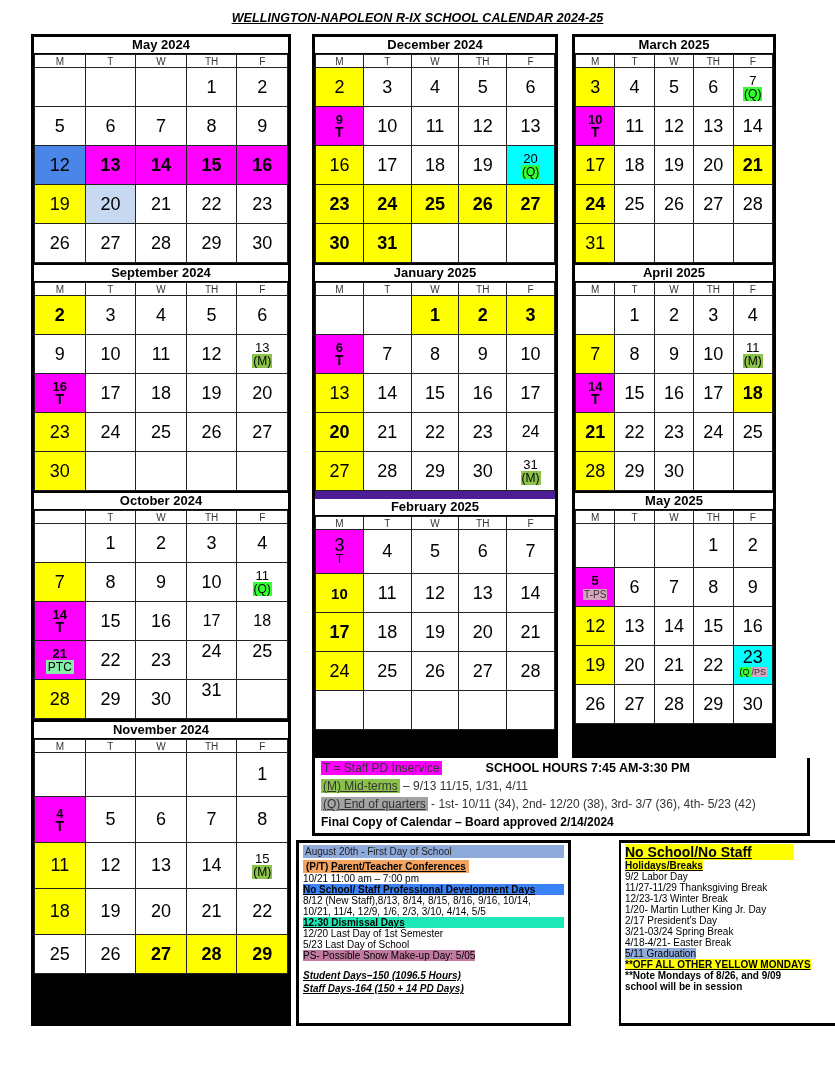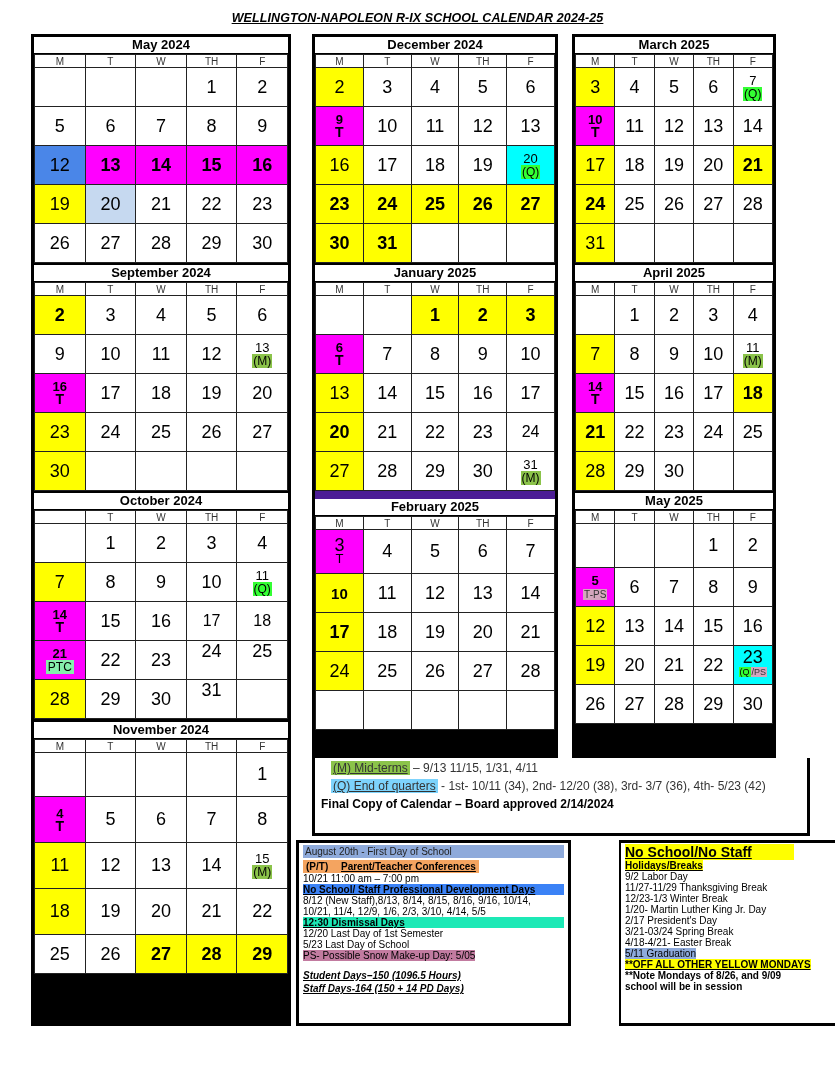--- a/index.html
+++ b/index.html
@@ -24,22 +24,22 @@
   .two { font-size:13px !important; line-height:13px; }
   .two .s { display:block; }
   .tag-m { background:#8bc34a; font-size:12px; padding:0 1px; }
   .tag-q { background:#33ff33; font-size:12px; padding:0 1px; }
   .tag-ptc { background:#86efac; font-size:12px; font-weight:normal; padding:0 2px; }
   .tag-ps { background:#d5a6bd; font-size:10px; color:#333; padding:0 1px; }
   .legend1 { position:absolute; left:312px; top:758px; width:498px; height:78px; border:3px solid #000; border-top:none; box-sizing:border-box; background:#fff; font-size:12px; padding:1px 6px; }
   .legend1 div { height:18px; line-height:18px; }
   .lg-t { background:#ff00ff; color:#333; padding:0 2px; }
   .lg-m { background:#8bc34a; padding:0 2px; }
-  .lg-q { background:#7dd3fc; padding:0 2px; }
-  .u { text-decoration:underline;margin-left:10px; }
+  .lg-q { background:#a3a3a3; padding:0 2px; }
+  .u { text-decoration:underline; }
   .hours { font-weight:bold; margin-left:44px; font-size:12.5px; }
   .box2 { position:absolute; left:296px; top:840px; width:275px; height:186px; border:3px solid #000; box-sizing:border-box; background:#fff; font-size:10px; padding:2px 4px; }
   .box2 div { line-height:11px; }
   .box3 { position:absolute; left:619px; top:840px; width:223px; height:186px; border:3px solid #000; border-left:2px solid #000; box-sizing:border-box; background:#fff; font-size:10px; padding:2px 4px; }
   .box3 div { line-height:11px; }
 </style>
 </head>
 <body>
 
 <div class="title">WELLINGTON-NAPOLEON R-IX SCHOOL CALENDAR 2024-25</div>
@@ -561,20 +561,21 @@
             <td>28</td>
             <td>29</td>
             <td>30</td>
           </tr>
     </tbody>
       </table>
   </div>
 </div>
 
 <div class="legend1">
+  <div><span class="lg-t">T = Staff PD Inservice</span><span class="hours">SCHOOL HOURS 7:45 AM-3:30 PM</span></div>
   <div style="color:#333"><span class="lg-m u">(M) Mid-terms</span><span> – 9/13 11/15, 1/31, 4/11</span></div>
   <div style="color:#333"><span class="lg-q u">(Q) End of quarters</span><span> - 1st- 10/11 (34), 2nd- 12/20 (38), 3rd- 3/7 (36), 4th- 5/23 (42)</span></div>
   <div style="font-weight:bold">Final Copy of Calendar – Board approved 2/14/2024</div>
 </div>
 
 <div class="box2">
   <div style="background:#8eaadb; color:#222; padding:1px 2px;">August 20th - First Day of School</div>
   <div style="margin-top:2px;"><span style="background:#f4a460; padding:1px 3px; display:inline-block;"><b>(P/T)</b> <b class="u">Parent/Teacher Conferences</b></span></div>
   <div>10/21 11:00 am – 7:00 pm</div>
   <div style="background:#3b82f6; font-weight:bold; text-decoration:underline;">No School/ Staff Professional Development Days</div>

